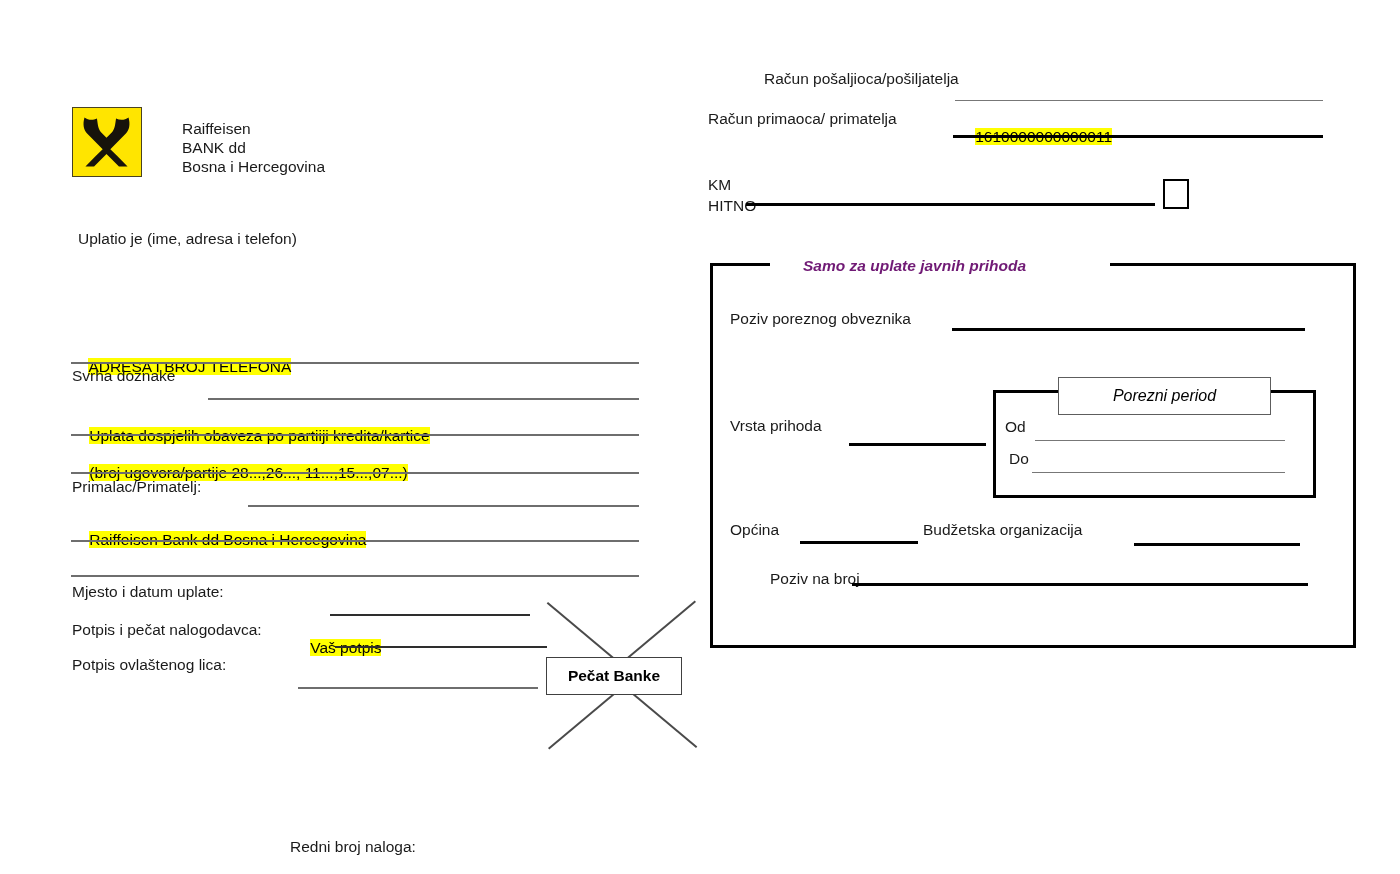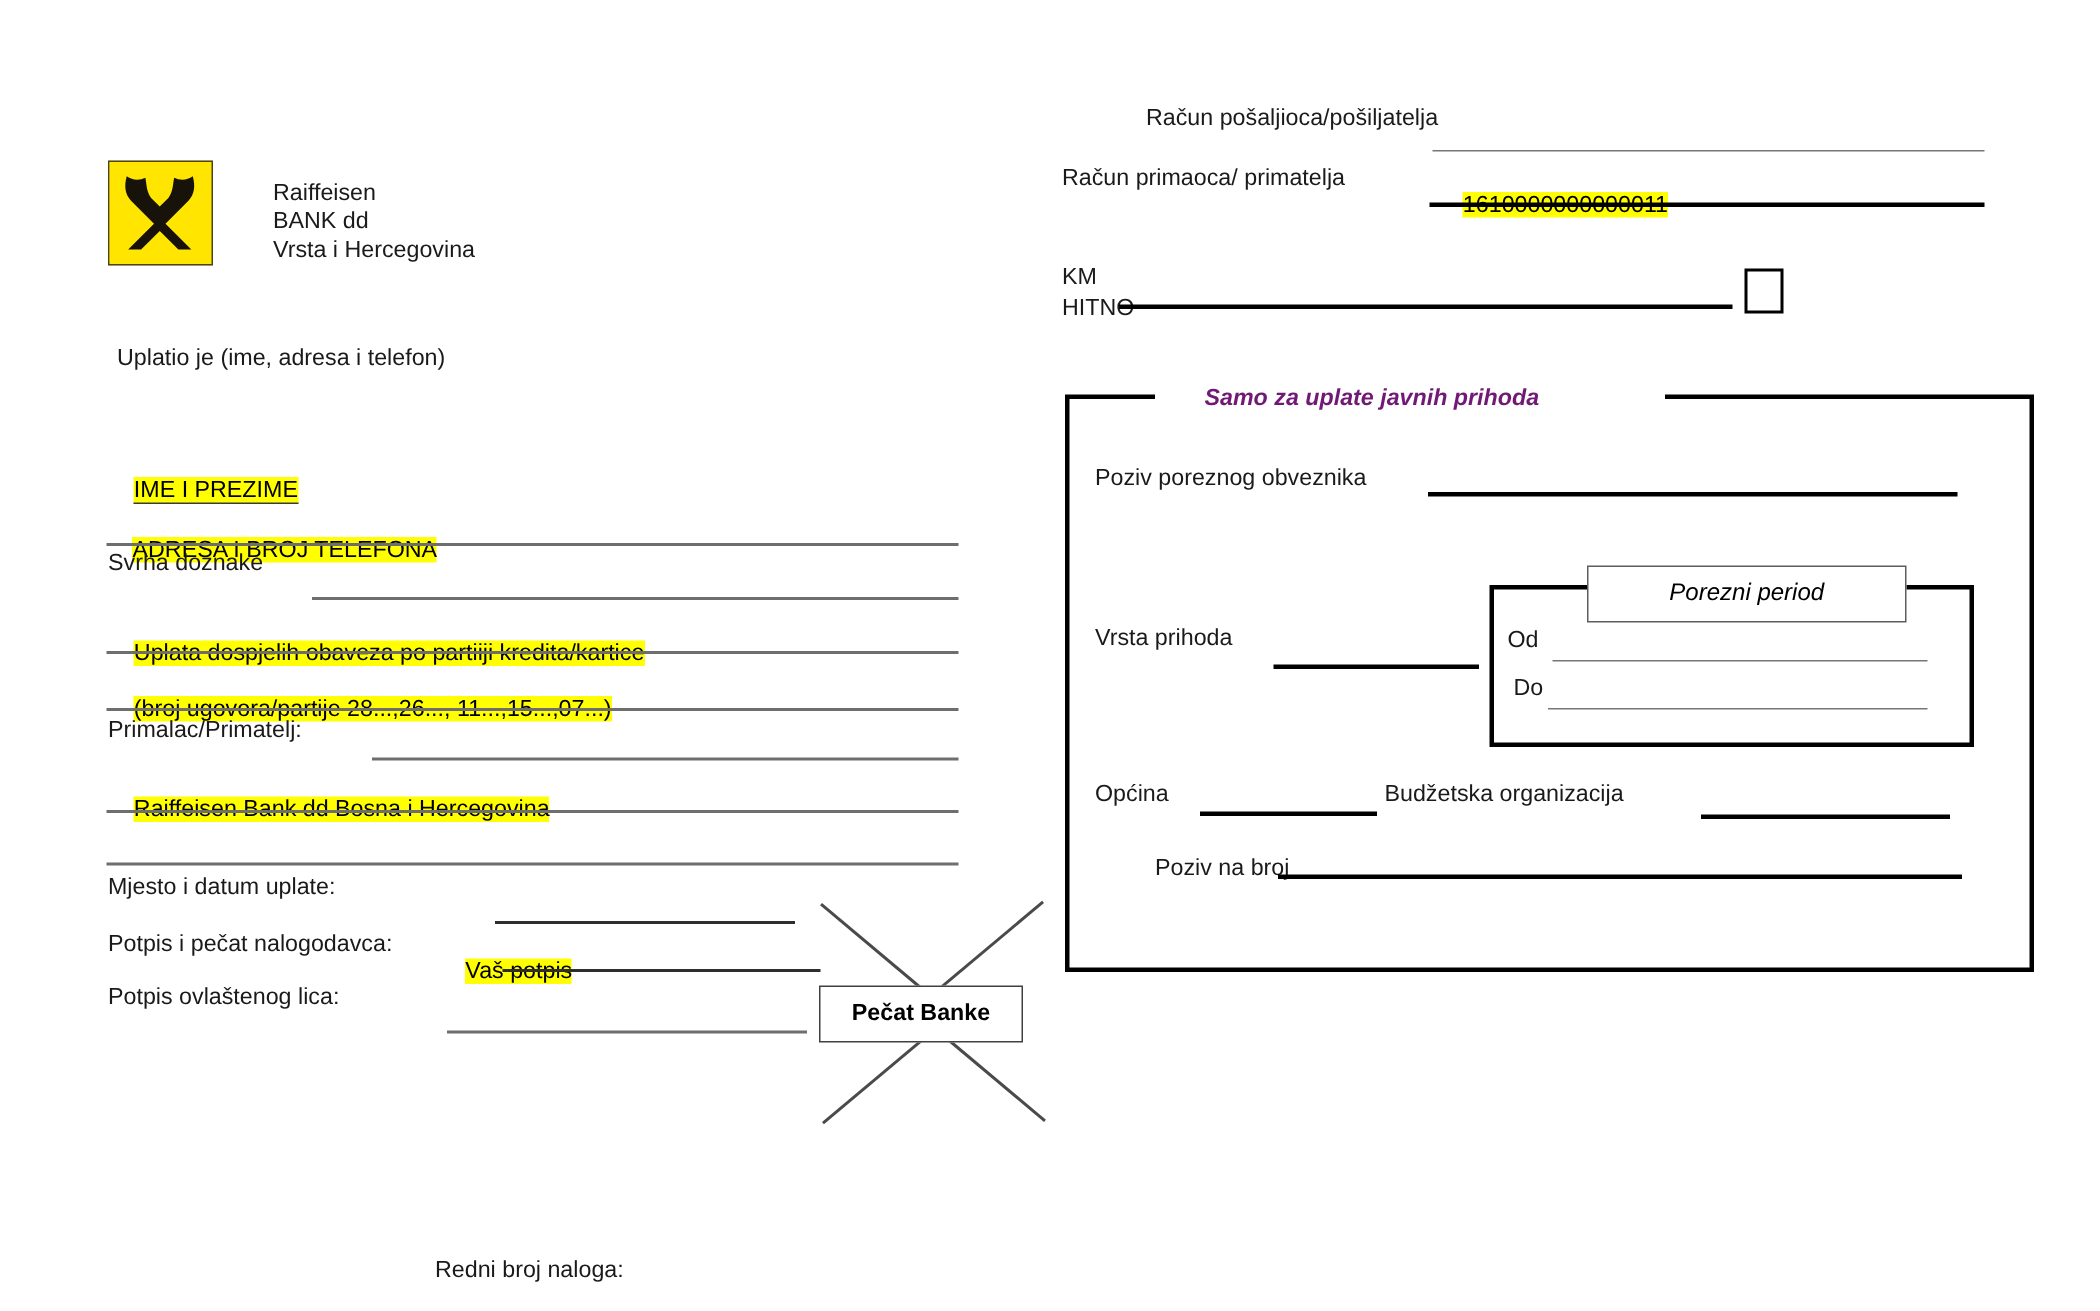--- a/index.html
+++ b/index.html
@@ -148,27 +148,24 @@
       <g fill="#17130b">
         <path d="M12 10 C10 17 11 23 15 27 L31 43 L24 50 L13 61 L22 61 L35 48 L48 61 L57 61 L46 50 L39 43 L55 27
                  C59 23 60 17 58 10 C54 13 49 13 45 11 C44 17 44 21 41 25 L35 31 L29 25 C26 21 26 17 25 11
                  C21 13 16 13 12 10 Z"></path>
       </g>
     </svg>
   </div>
 
   <div class="abs logo-text" style="left:182px; top:119px;">Raiffeisen</div>
   <div class="abs logo-text" style="left:182px; top:138px;">BANK dd</div>
-  <div class="abs logo-text" style="left:182px; top:157px;">Vrsta i Hercegovina</div>
+  <div class="abs logo-text" style="left:182px; top:157px;">Bosna i Hercegovina</div>
 
   <div class="abs txt" style="left:78px; top:230px;">Uplatio je (ime, adresa i telefon)</div>
 
-  <div class="abs txt" style="left:72px; top:300px;">
-    <span class="hl" style="border-bottom:1.5px solid #3a3a3a;">IME I PREZIME</span>
-  </div>
 
   <div class="abs txt" style="left:72px; top:340px;">
     <span class="hl">ADRESA I BROJ TELEFONA</span>
   </div>
   <div class="rule" style="left:71px; top:362px; width:568px;"></div>
 
   <div class="abs txt" style="left:72px; top:367px;">Svrha doznake</div>
   <div class="rule" style="left:208px; top:398px; width:431px;"></div>
 
   <div class="abs txt" style="left:72px; top:409px;">

